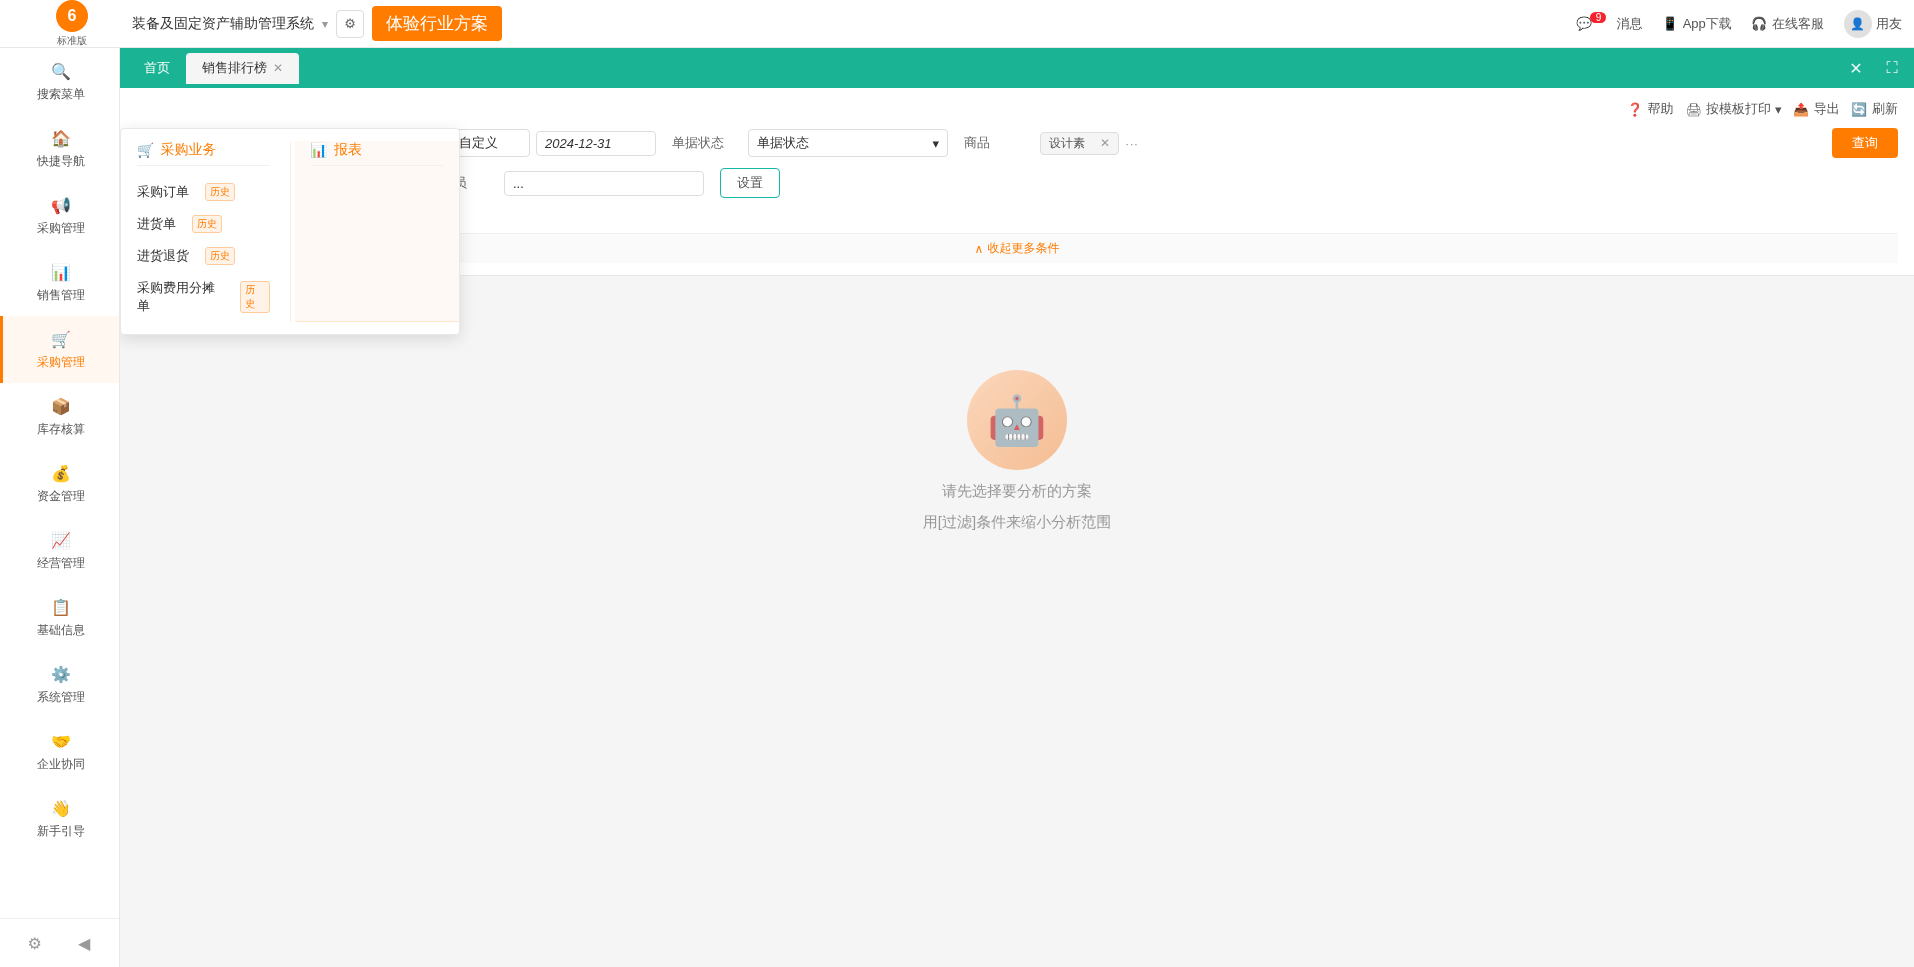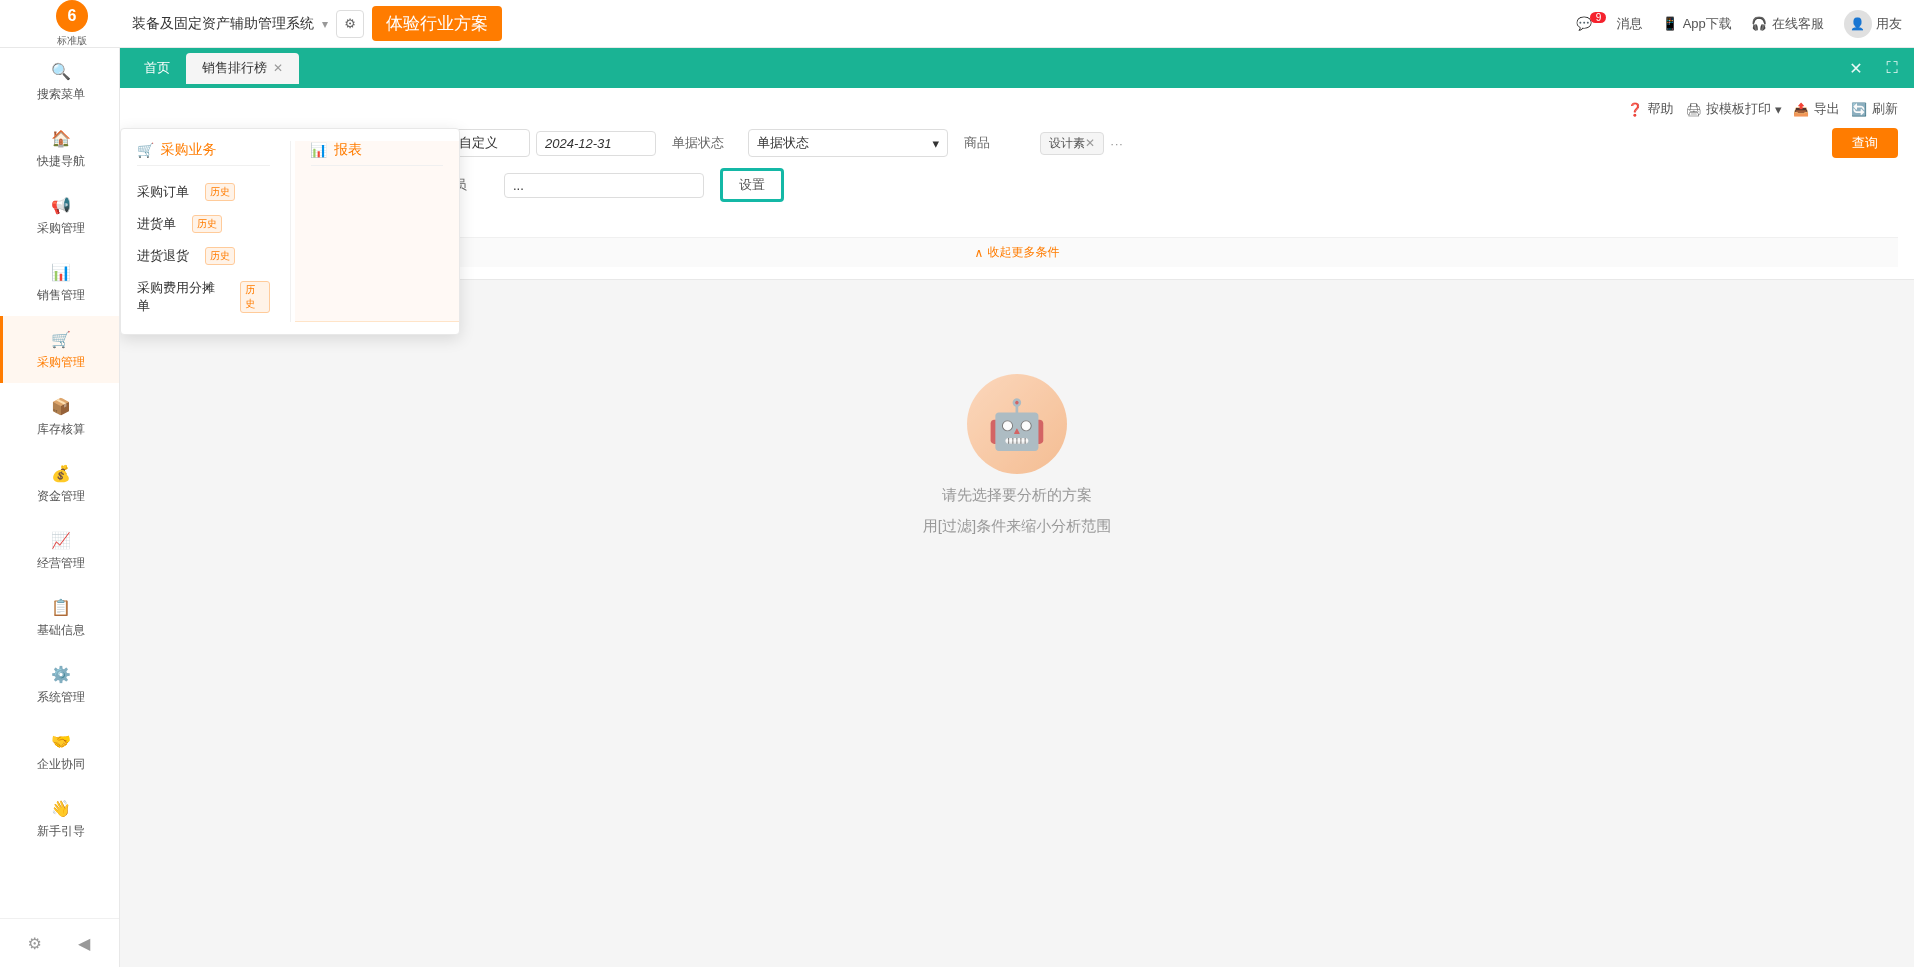--- a/index.html
+++ b/index.html
@@ -255,37 +255,37 @@
       display: flex; align-items: center; justify-content: space-between;
       cursor: pointer;
     }
     .tag-item {
       background: #f5f5f5;
       border: 1px solid #ddd;
       border-radius: 4px;
       padding: 2px 8px;
       font-size: 12px;
       color: #555;
-      display: flex; align-items: center; gap: 0;
+      display: flex; align-items: center; gap: 15px;
     }
     .tag-close { cursor: pointer; color: #999; }
     .filter-dots { color: #999; cursor: pointer; }
     .query-btn {
       background: #ff7c00;
       color: white;
       border: none;
       border-radius: 4px;
       padding: 6px 20px;
       font-size: 13px;
       cursor: pointer;
     }
     .set-btn {
       background: #fff;
       color: #555;
-      border: 3px solid #14b8a6;
+      border: 1px solid #14b8a6;
       border-radius: 4px;
       padding: 5px 16px;
       font-size: 13px;
       cursor: pointer;
     }
     .collapse-row {
       display: flex;
       justify-content: center;
       padding: 6px 0;
       background: #fafafa;

